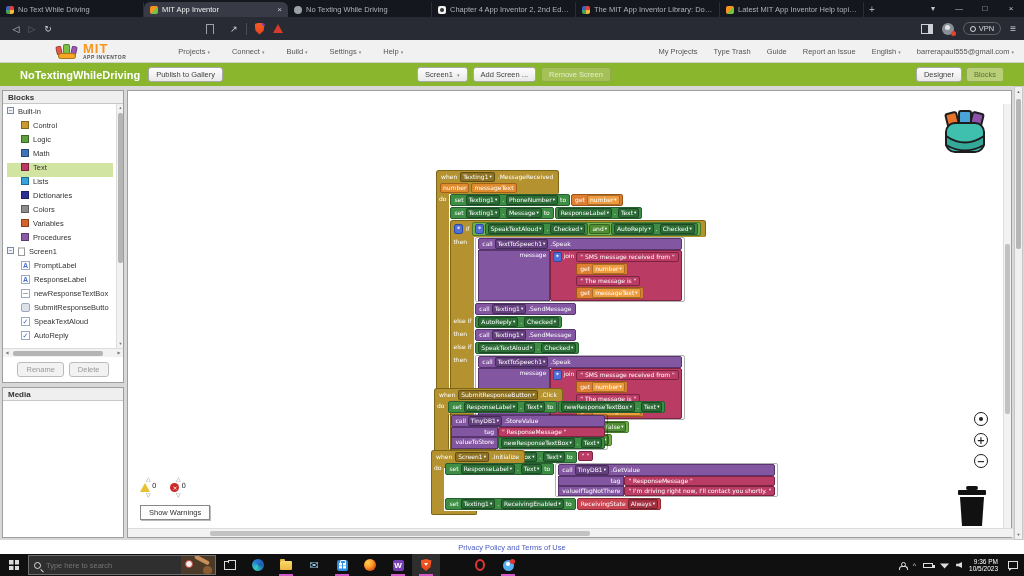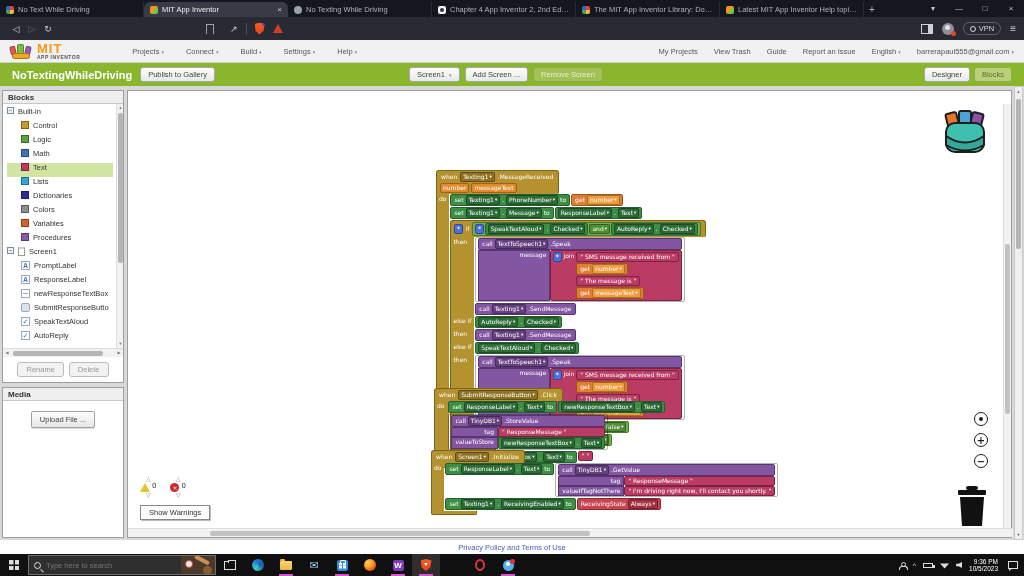--- a/index.html
+++ b/index.html
@@ -42,38 +42,38 @@
 .split::before{content:"";position:absolute;right:0;top:0;width:4px;height:100%;background:#ced1d7}
 .avatar{width:12px;height:12px;border-radius:50%;background:#8a8f98;position:relative}
 .avatar::before{content:"";position:absolute;left:3.5px;top:2px;width:5px;height:5px;border-radius:50%;background:#dfe2e6}
 .avatar::after{content:"";position:absolute;right:-2px;bottom:-1px;width:5px;height:5px;border-radius:50%;background:#e8432a}
 .vpnpill{display:flex;align-items:center;gap:3px;border:1px solid #5f6368;border-radius:8px;padding:1px 6px;color:#d6d9de;font-size:7.5px}
 .vpnpill .cir{width:6px;height:6px;border:1.5px solid #d6d9de;border-radius:50%}
 .hamb{color:#ced1d7;font-size:10px}
 
 
 #appheader{position:absolute;left:0;top:40px;width:1024px;height:23px;background:#f1f1f1;border-bottom:1px solid #cfcfcf;display:flex;align-items:center;padding:0 10px}
-#logo{display:flex;align-items:center;gap:5px;}
+#logo{display:flex;align-items:center;gap:5px;margin-left:46px}
 .beaver{position:relative;width:22px;height:17px}
 .beaver i{position:absolute;border-radius:2px;border:1px solid rgba(0,0,0,.3)}
 .beaver .b1{left:0;top:3px;width:6px;height:9px;background:#e2574c;transform:rotate(-12deg)}
 .beaver .b2{left:7px;top:1px;width:7px;height:10px;background:#7ac143}
 .beaver .b3{left:15px;top:3px;width:6px;height:9px;background:#9b59b6;transform:rotate(12deg)}
 .beaver .b4{left:2px;top:10px;width:18px;height:6px;background:#f5a623;border-radius:3px}
 #logotext{display:flex;flex-direction:column;line-height:1}
 #logotext .mit{font-size:13px;font-weight:bold;color:#f8951d;letter-spacing:1px}
 #logotext .sub{font-size:5px;font-weight:bold;color:#555;letter-spacing:.5px}
 #menus{display:flex;gap:22px;margin-left:52px}
 .menuitem{font-size:7.5px;color:#555}
 .caret{font-size:5px;color:#888;margin-left:2px}
 #hdrlinks{margin-left:auto;display:flex;gap:16px;align-items:center}
 .hlink{font-size:7.5px;color:#555}
 
 
-#greenbar{position:absolute;left:0;top:63px;width:1024px;height:23px;background:#8ab62e;display:flex;align-items:center;padding:0 12px;gap:6px}
+#greenbar{position:absolute;left:0;top:63px;width:1024px;height:23px;background:#8ab62e;display:flex;align-items:center;padding:0 20px;gap:6px}
 #projname{font-size:11px;font-weight:bold;color:#fff;margin-right:2px}
 .gbtn{font-size:7.5px;color:#444;background:linear-gradient(#fdfdfd,#e9e9e9);border:1px solid #a8a8a8;border-radius:3px;padding:2px 7px;white-space:nowrap}
 .gbtn.dim{background:#a3c156;border-color:#8ea94a;color:#e4eecb}
 .gbtn.cur{background:#b9d079;border-color:#94ab55;color:#5d6b3c}
 #screengrp{display:flex;gap:5px;margin-left:188px}
 #gbright{margin-left:auto;display:flex;gap:4px}
 
 
 .panel{position:absolute;background:#fff;border:1px solid #9e9e9e}
 .phead{height:13px;background:#efefef;border-bottom:1px solid #c8c8c8;display:flex;align-items:center;padding:0 5px;font-size:8px;font-weight:bold;color:#333}
@@ -301,21 +301,21 @@
     </div>
     <div id="menus">
       <span class="menuitem"><span>Projects</span><span class="caret">▾</span></span>
       <span class="menuitem"><span>Connect</span><span class="caret">▾</span></span>
       <span class="menuitem"><span>Build</span><span class="caret">▾</span></span>
       <span class="menuitem"><span>Settings</span><span class="caret">▾</span></span>
       <span class="menuitem"><span>Help</span><span class="caret">▾</span></span>
     </div>
     <div id="hdrlinks">
       <span class="hlink">My Projects</span>
-      <span class="hlink">View Trash</span>
+      <span class="hlink">Type Trash</span>
       <span class="hlink">Guide</span>
       <span class="hlink">Report an Issue</span>
       <span class="hlink"><span>English</span><span class="caret">▾</span></span>
       <span class="hlink"><span>barrerapaul555@gmail.com</span><span class="caret">▾</span></span>
     </div>
   </div>
 
   <div id="greenbar">
     <span id="projname">NoTextingWhileDriving</span>
     <button class="gbtn">Publish to Gallery</button>
@@ -414,23 +414,20 @@
         <span class="ar" style="right:0">▶</span>
       </div>
     <div id="palbtns">
       <button class="palbtn">Rename</button>
       <button class="palbtn">Delete</button>
     </div>
   </div>
 
   <div class="panel" id="sidebar2">
     <div class="phead">Media</div>
-    <div id="uploadwrap">
-        <button class="upbtn">Upload File ...</button>
-      </div>
   </div>
 
   <div class="panel" id="viewer">
     <div id="canvas">
       <div id="backpack">
         <svg width="50" height="46" viewBox="0 0 50 46">
           <g stroke="#1d1d1d" stroke-width="2">
             <rect x="7" y="3" width="11" height="16" rx="2" fill="#e8732a" transform="rotate(-14 12 11)"></rect>
             <rect x="31" y="3" width="11" height="16" rx="2" fill="#8a52a8" transform="rotate(14 37 11)"></rect>
             <rect x="19" y="1" width="12" height="18" rx="2" fill="#4aa3d8"></rect>

